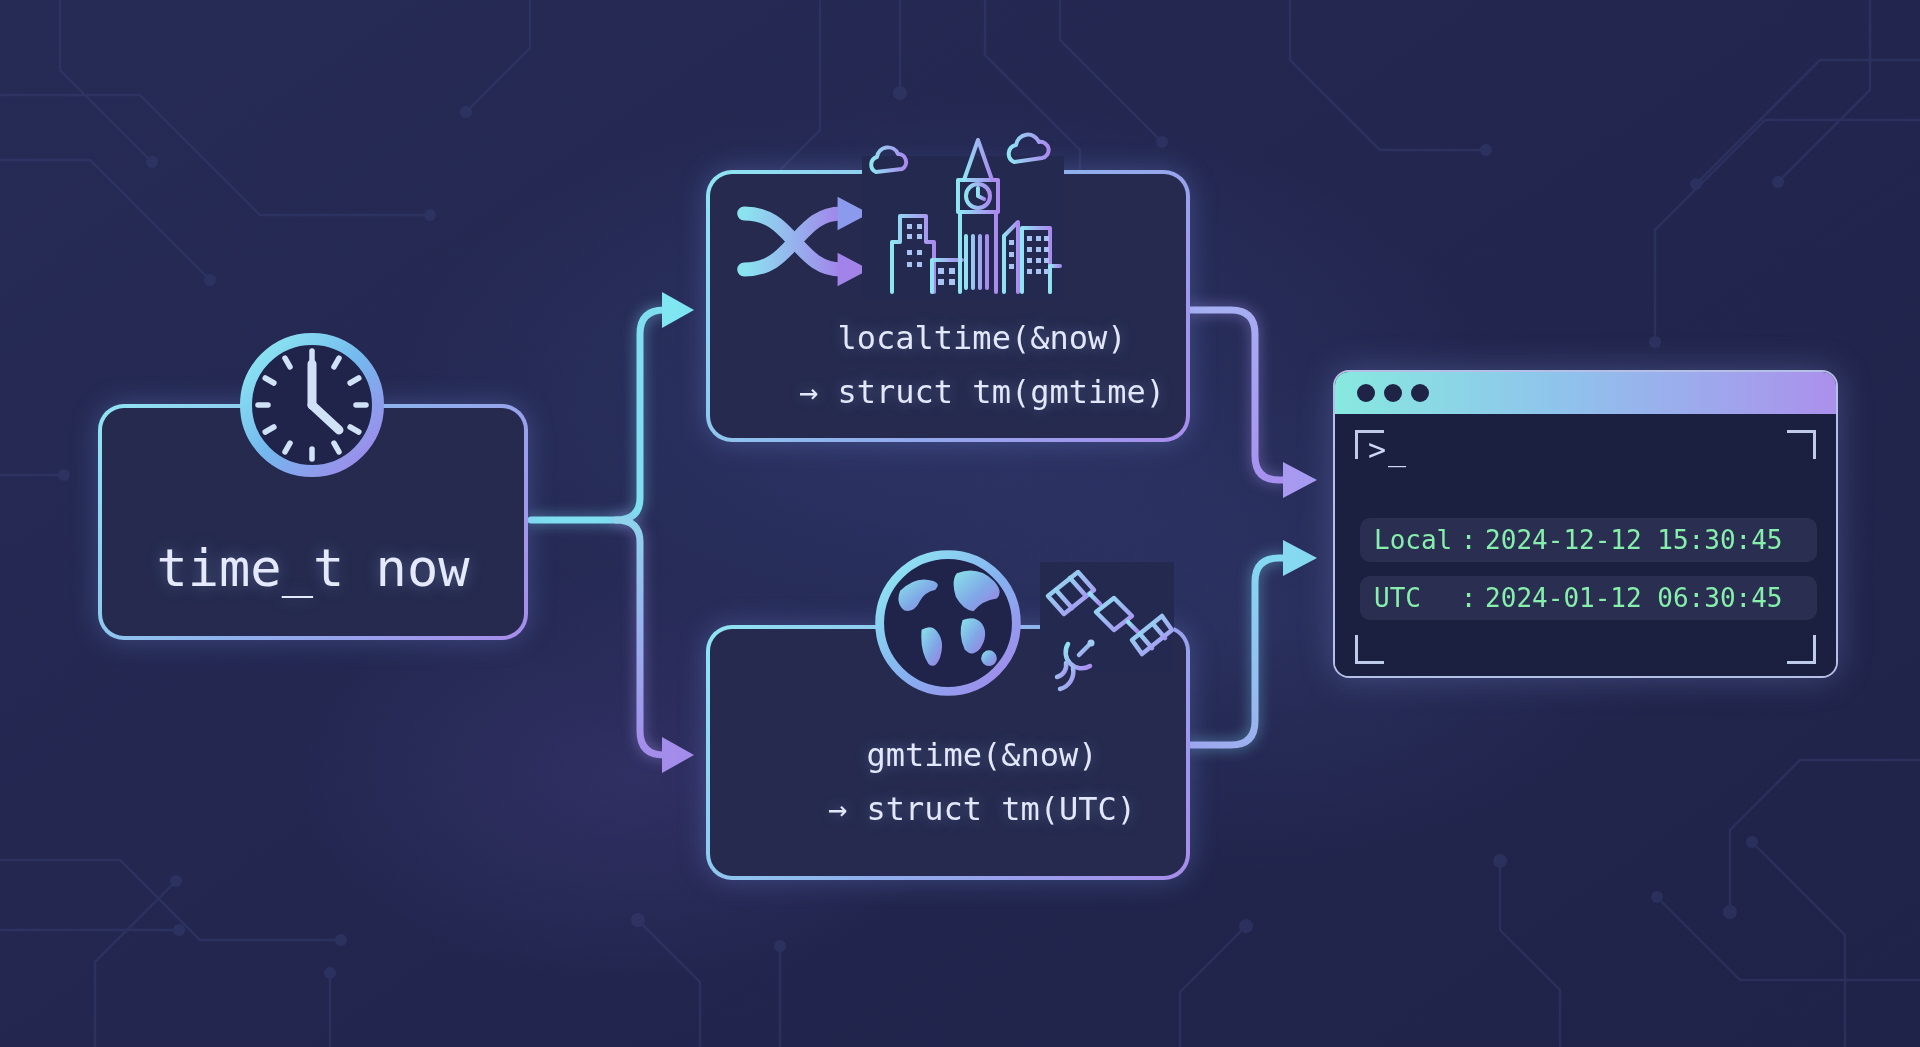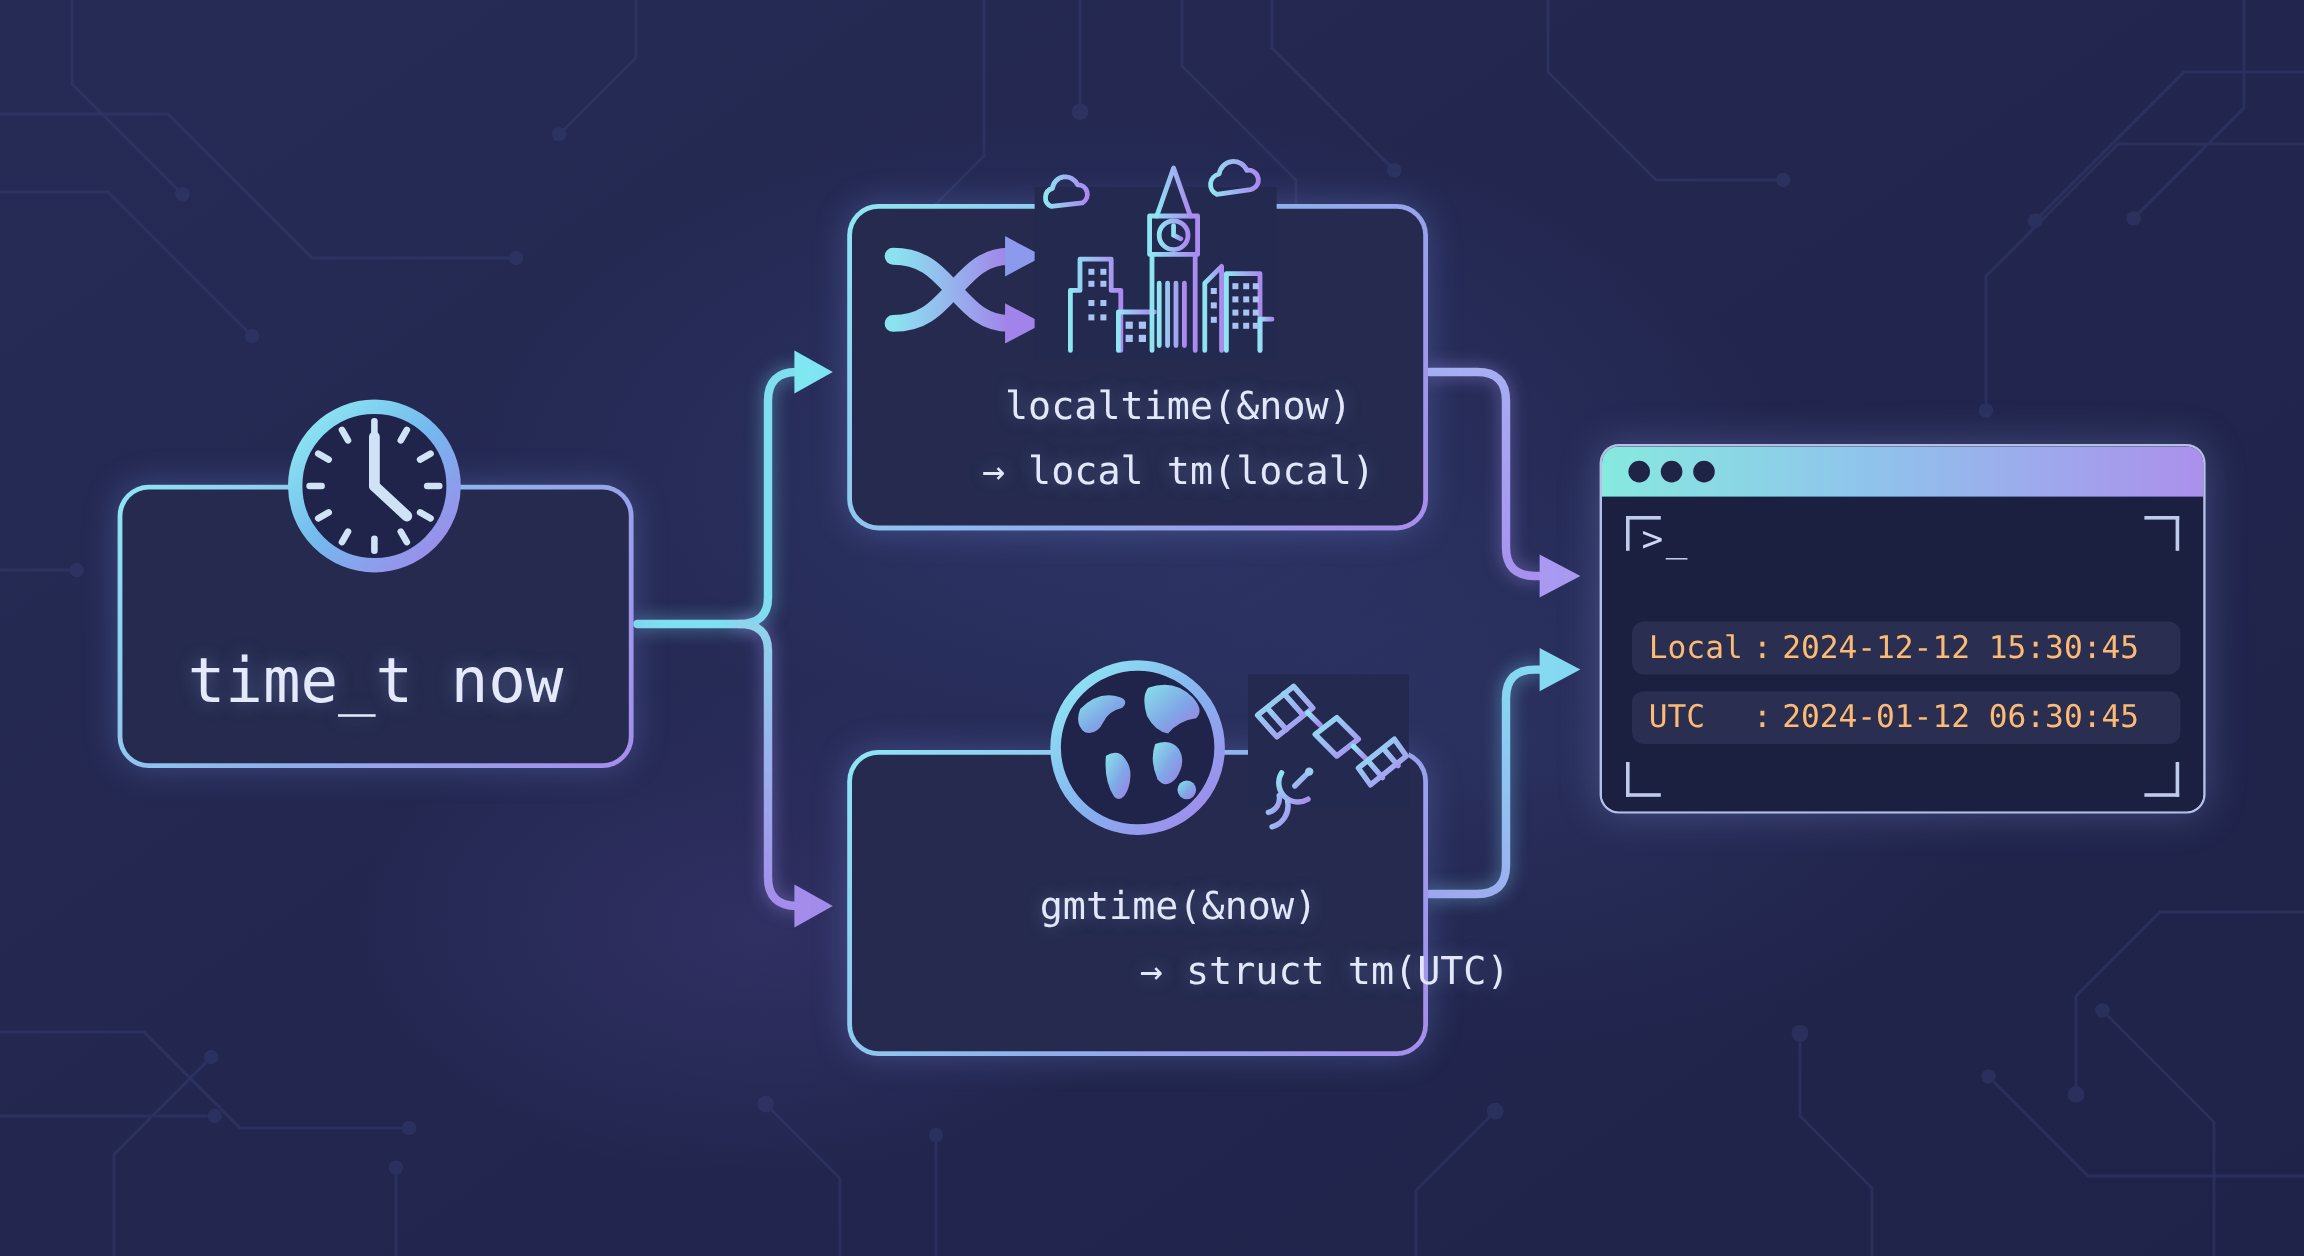--- a/index.html
+++ b/index.html
@@ -26,41 +26,41 @@
 
   .code-line{position:absolute;width:552px;text-align:center;color:#e2e7fa;
              font-size:32px;line-height:54px;white-space:pre;
              text-shadow:0 0 14px rgba(170,195,255,0.35);}
   .big-label{position:absolute;left:98px;top:512px;width:430px;text-align:center;
              color:#e4e9fb;font-size:52px;line-height:56px;
              text-shadow:0 0 16px rgba(170,195,255,0.35);margin-top:28px;}
   .tb-l1{left:706px;top:311px;}
   .tb-l2{left:706px;top:365px;}
   .bb-l1{left:706px;top:728px;}
-  .bb-l2{left:706px;top:782px;text-align:right;}
+  .bb-l2{left:706px;top:782px;}
 
   .icon{position:absolute;}
 
   
   .terminal{position:absolute;left:1333px;top:370px;width:505px;height:308px;
             border:2px solid rgba(198,210,248,0.9);border-radius:16px;box-sizing:border-box;
             box-shadow:0 0 34px rgba(150,170,240,0.28);overflow:hidden;background:#1c2040;}
   .titlebar{height:42px;background:linear-gradient(90deg,#87e9df 0%,#8fc3ec 45%,#ab90ec 100%);
             display:flex;align-items:center;border-radius:12px 12px 0 0;}
   .dot{width:18px;height:18px;border-radius:50%;background:#1f2446;margin-left:9px;}
   .dot:first-child{margin-left:22px;}
   .term-body{position:relative;height:264px;background:#1c2040;}
   .corner{position:absolute;width:26px;height:26px;border:0 solid #c9d5f5;opacity:.95;}
   .c-tl{left:20px;top:16px;border-left-width:3px;border-top-width:3px;}
   .c-tr{right:20px;top:16px;border-right-width:3px;border-top-width:3px;}
   .c-bl{left:20px;bottom:14px;border-left-width:3px;border-bottom-width:3px;}
   .c-br{right:20px;bottom:14px;border-right-width:3px;border-bottom-width:3px;}
   .prompt{position:absolute;left:33px;top:18px;color:#ccd8f6;font-size:30px;letter-spacing:2px;}
   .trow{position:absolute;left:25px;width:457px;height:44px;line-height:44px;
-        background:rgba(165,185,232,0.10);border-radius:10px;color:#fdba74;
+        background:rgba(165,185,232,0.10);border-radius:10px;color:#86efac;
         font-size:26px;padding-left:14px;box-sizing:border-box;white-space:pre;}
   .trow-0{top:104px;}
   .trow-1{top:162px;}
   .tlabel{display:inline-block;width:5ch;}
   .tsep{padding:0 0.55ch;}
 
   
   .glow-c{filter:drop-shadow(0 0 7px rgba(125,215,245,0.55));}
   .glow-p{filter:drop-shadow(0 0 7px rgba(168,150,240,0.55));}
 </style>
@@ -182,21 +182,21 @@
     <g stroke="#cfe2f6" stroke-width="9" stroke-linecap="round">
       <line x1="88" y1="88" x2="88" y2="47"></line>
       <line x1="88" y1="88" x2="115" y2="113"></line>
     </g>
   </svg>
 
   <div class="gbox box-top">
     <div class="gbox-inner"></div>
   </div>
   <div class="code-line tb-l1">localtime(&amp;now)</div>
-  <div class="code-line tb-l2">→ local tm(local)</div>
+  <div class="code-line tb-l2">→ struct tm(gmtime)</div>
 
   <svg class="icon" style="left:733px;top:183px;" width="140" height="118" viewBox="0 0 150 125">
     <defs>
       <linearGradient id="shfg" x1="0" y1="0" x2="1" y2="0">
         <stop offset="0" stop-color="#8ae4f0"></stop>
           <stop offset="1" stop-color="#a283ea"></stop>
       </linearGradient>
     </defs>
     <g stroke="url(#shfg)" stroke-width="15" fill="none" stroke-linecap="round">
       <path d="M12 32 C40 32 52 47 66 62 C80 77 92 92 116 92"></path>

